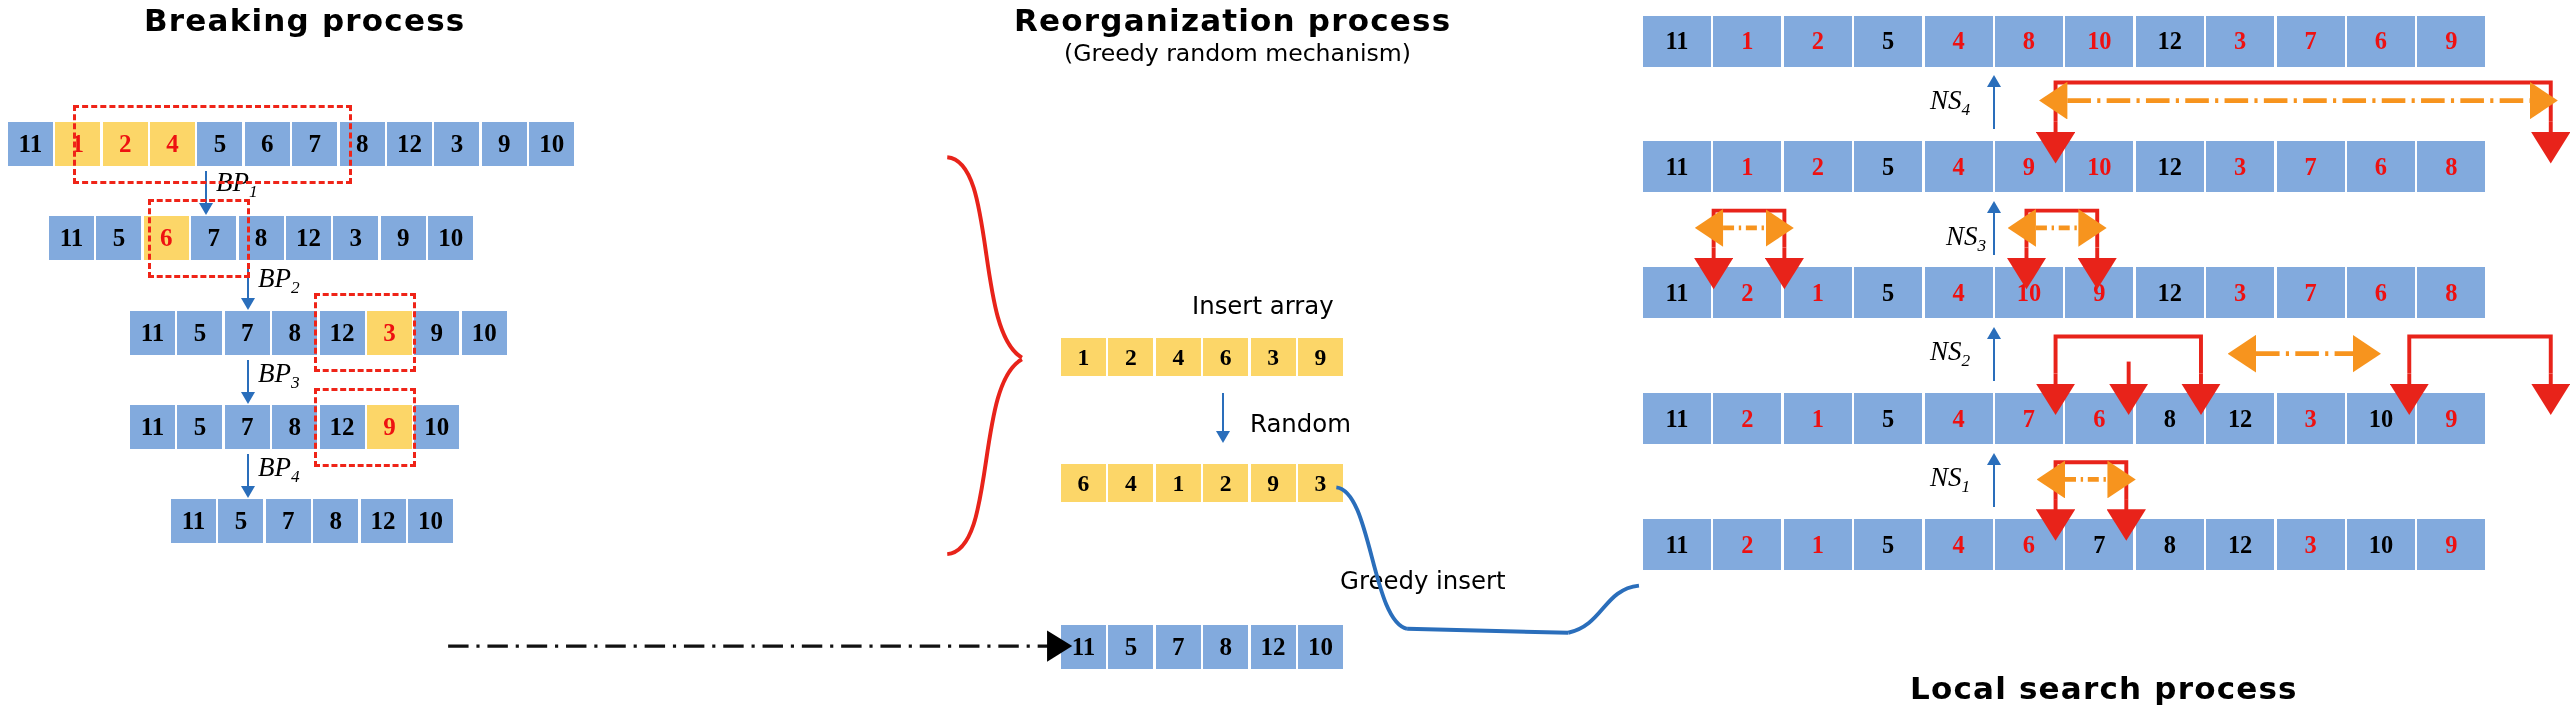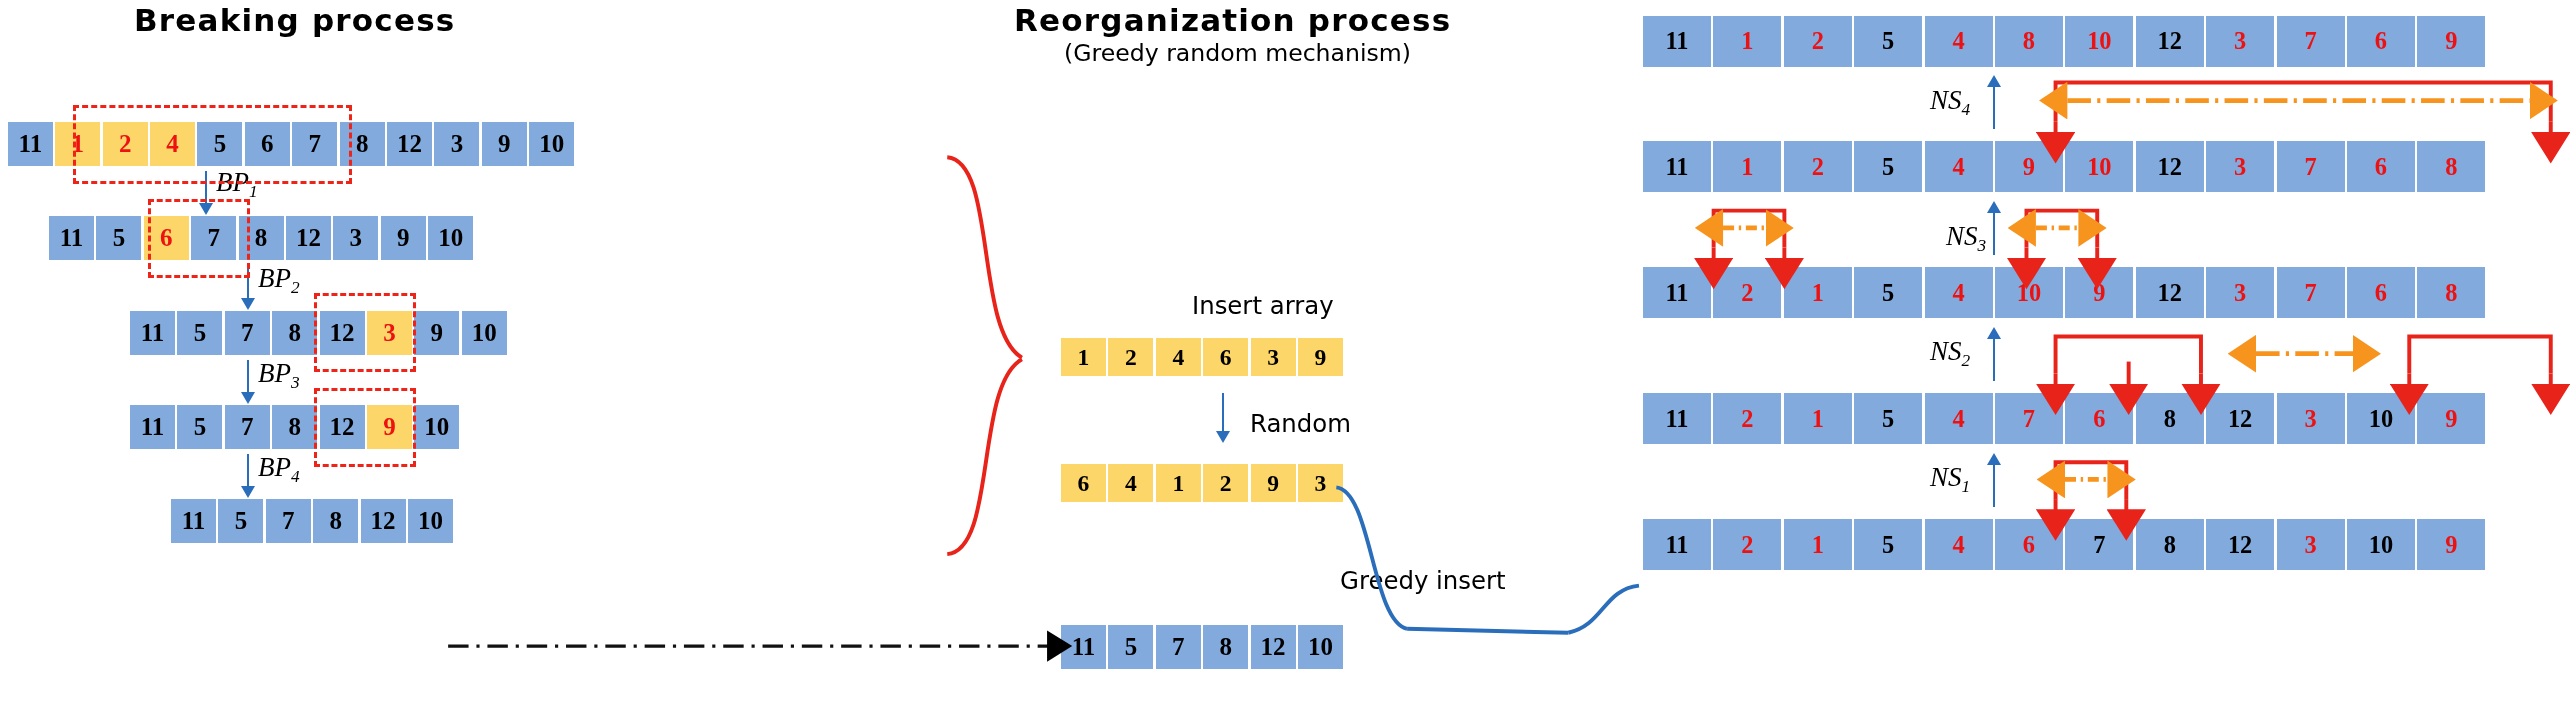--- a/index.html
+++ b/index.html
@@ -90,25 +90,26 @@
   }
 
   
   svg.overlay{position:absolute;left:0;top:0;width:2576px;height:709px;pointer-events:none;}
 </style>
 </head>
 <body>
 
 <div class="canvas">
 
-  <div class="sec-title abs" style="left:134px;top:1.6px;">Breaking process</div>
+  <div class="sec-title abs" style="left:144px;top:1.6px;">Breaking process</div>
 
   <div class="sec-title abs" style="left:1014px;top:1.6px;text-align:right;">Reorganization process</div>
   <div class="sec-sub abs" style="left:1064px;top:39px;">(Greedy random mechanism)</div>
 
+  <div class="sec-title abs" style="left:1910px;top:670px;">Local search process</div>
 
   <div class="seq c-left" id="bp-row-0" style="left:7.9px;top:122px;">
       <div class="cell">11</div>
       <div class="cell hl red">1</div>
       <div class="cell hl red">2</div>
       <div class="cell hl red">4</div>
       <div class="cell">5</div>
       <div class="cell">6</div>
       <div class="cell">7</div>
       <div class="cell">8</div>

